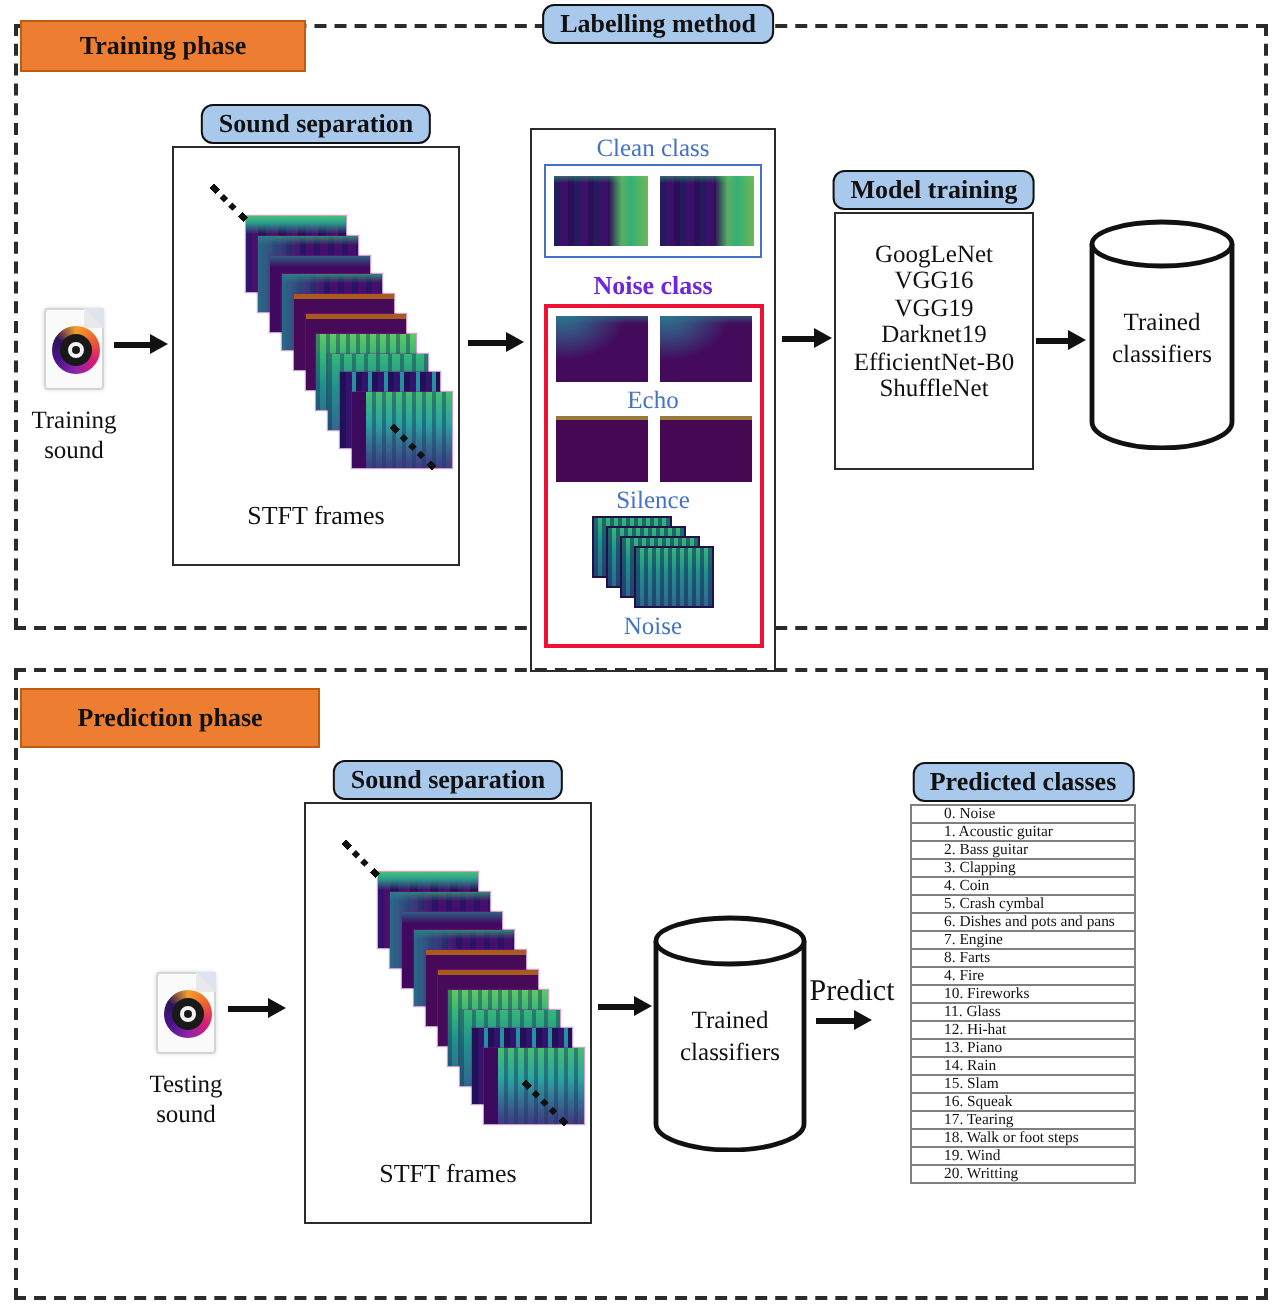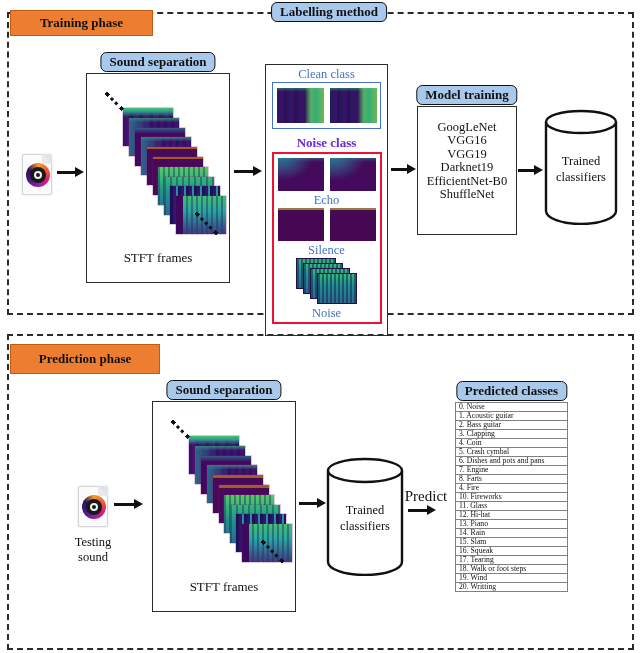--- a/index.html
+++ b/index.html
@@ -90,35 +90,36 @@
   
   .model-box { position:absolute; top:21px; left:0; width:100px; height:129px;
     border:1.6px solid #2b2b2b; background:#fff; text-align:center; padding-top:14px; }
   .model-line { font-size:12.5px; line-height:13.4px; }
   
   .cyl { position:absolute; }
   .cyl-text { position:absolute; left:0; right:0; top:38%; text-align:center;
     font-size:12.5px; line-height:16px; }
   
   .cls-table { position:absolute; top:22px; left:0; width:113px; }
-  .cls-row { height:10px; line-height:8.6px; font-size:7.7px; padding-left:3px;
+  .cls-row { height:10px; line-height:8.6px; font-size:7.7px; padding-left:16px;
     border:1px solid #808080; margin-top:-1px; background:#fff; white-space:nowrap; overflow:hidden; }
   .predict-lbl { position:absolute; font-size:15px; text-align:center; }
 </style>
 </head>
 <body>
 
 <div id="canvas">
 
   <div class="phase-box" style="left:7px; top:12px; width:627px; height:303px"></div>
   <div class="phase-label" style="left:10px; top:10px; width:143px; height:26px">Training phase</div>
 
   <div class="file-icon" style="left:22px; top:154px">
     <div class="disc"></div>
   </div>
+  <div class="io-label" style="left:7px; top:203px; width:60px">Training sound</div>
 
   <div class="arrow" style="left:57px; top:171px; width:18px"></div>
 
   <div class="module" style="left:86px; top:52px; width:144px; height:231px">
     <div class="pill">Sound separation</div>
     <div class="frame-box" style="height:210px">
       <div class="cascade">
           <div class="tile ca" style="left: 36px; top: 34px;"></div>
           <div class="tile cb" style="left: 41.9px; top: 43.8px;"></div>
           <div class="tile cc" style="left: 47.8px; top: 53.6px;"></div>

